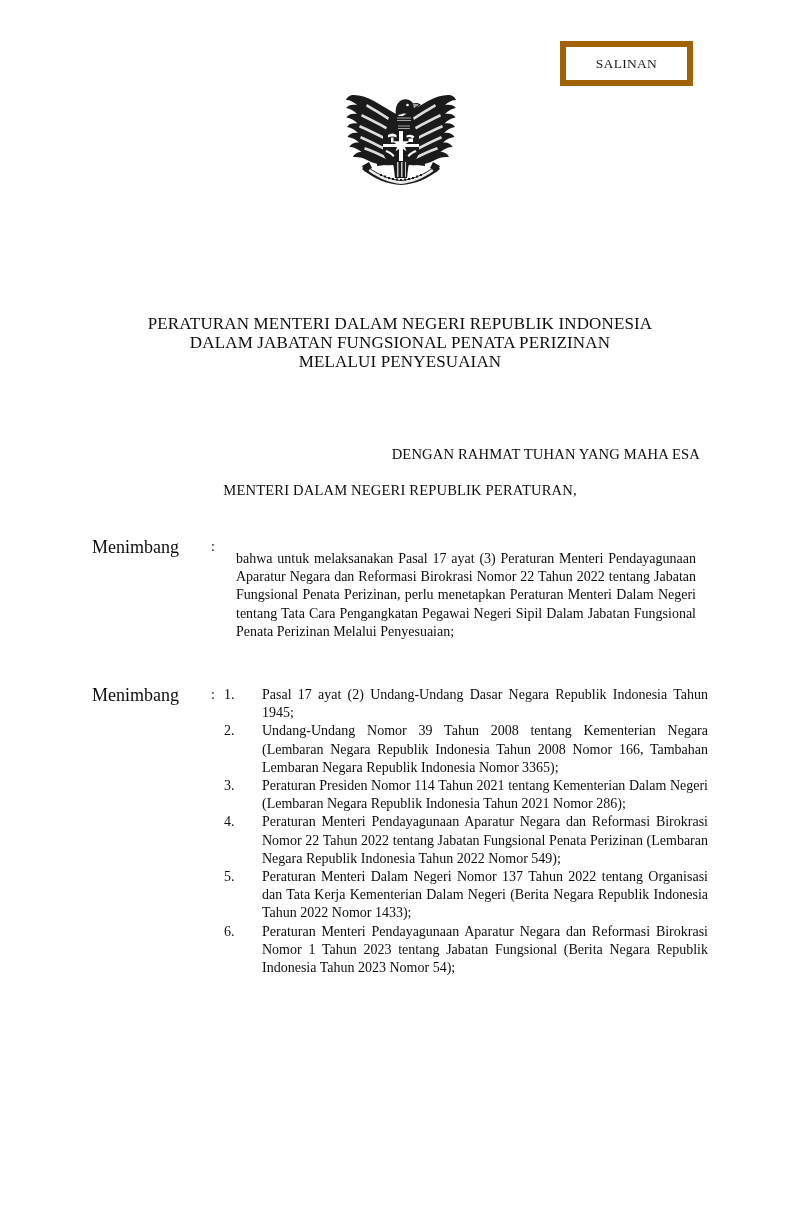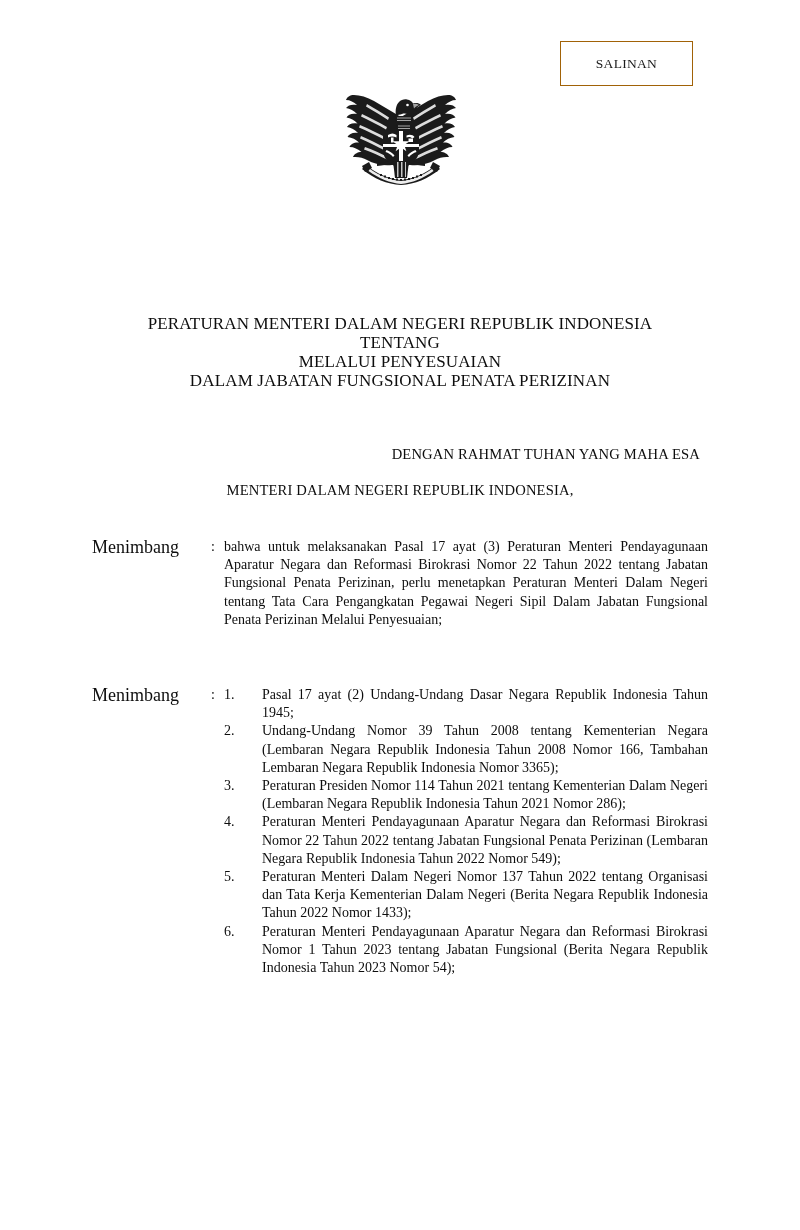--- a/index.html
+++ b/index.html
@@ -16,21 +16,21 @@
     overflow: hidden;
   }
 
   
   .salinan-box {
     position: absolute;
     left: 560px;
     top: 41px;
     width: 133px;
     height: 45px;
-    border: 1px solid #a16207;
+    border: 6px solid #a16207;
     box-sizing: border-box;
     display: flex;
     align-items: center;
     justify-content: center;
   }
   .salinan-box .salinan-text {
     font-size: 13.5px;
     letter-spacing: 0.3px;
     color: #1a1a1a;
   }
@@ -110,21 +110,21 @@
     line-height: 18.2px;
   }
   .clause-body {
     margin-left: 132px;
     text-align: justify;
     text-justify: inter-word;
     font-size: 14px;
     line-height: 18.2px;
   }
   .clause-body p {
-    margin: 0;
+    margin: 12px;
     text-align: justify;
     text-align-last: left;
   }
 
   
   ol.num-list {
     margin: 0;
     padding: 0;
     list-style: none;
   }
@@ -232,27 +232,26 @@
 
       <g fill="#1b1b1b">
         <path d="M86 176 h4 v4 h-4 Z M94 179 h4 v4 h-4 Z M102 182 h4 v4 h-4 Z M110 184 h4 v4 h-4 Z M118 185 h4 v4 h-4 Z M126 186 h4 v4 h-4 Z M134 185 h4 v4 h-4 Z M142 184 h4 v4 h-4 Z M150 182 h4 v4 h-4 Z M158 179 h4 v4 h-4 Z M166 176 h4 v4 h-4 Z"></path>
       </g>
     </g>
   </svg>
 </div>
 
 <div class="title-block">
   <div class="tline">PERATURAN MENTERI DALAM NEGERI REPUBLIK INDONESIA</div>
-  <div class="tline">TENTANG</div>
+  <div class="tline">DALAM JABATAN FUNGSIONAL PENATA PERIZINAN</div>
   <div class="tline">MELALUI PENYESUAIAN</div>
-  <div class="tline">DALAM JABATAN FUNGSIONAL PENATA PERIZINAN</div>
 </div>
 
 <div class="dengan-rahmat">DENGAN RAHMAT TUHAN YANG MAHA ESA</div>
-<div class="menteri-line">MENTERI DALAM NEGERI REPUBLIK INDONESIA,</div>
+<div class="menteri-line">MENTERI DALAM NEGERI REPUBLIK PERATURAN,</div>
 
 <div class="clause" style="top:538px;">
   <div class="clause-label">Menimbang</div>
   <div class="clause-colon">:</div>
   <div class="clause-body">
     <p>bahwa untuk melaksanakan Pasal 17 ayat (3) Peraturan Menteri Pendayagunaan Aparatur Negara dan Reformasi Birokrasi Nomor 22 Tahun 2022 tentang Jabatan Fungsional Penata Perizinan, perlu menetapkan Peraturan Menteri Dalam Negeri tentang Tata Cara Pengangkatan Pegawai Negeri Sipil Dalam Jabatan Fungsional Penata Perizinan Melalui Penyesuaian;</p>
   </div>
 </div>
 
 <div class="clause" style="top:686px;">

